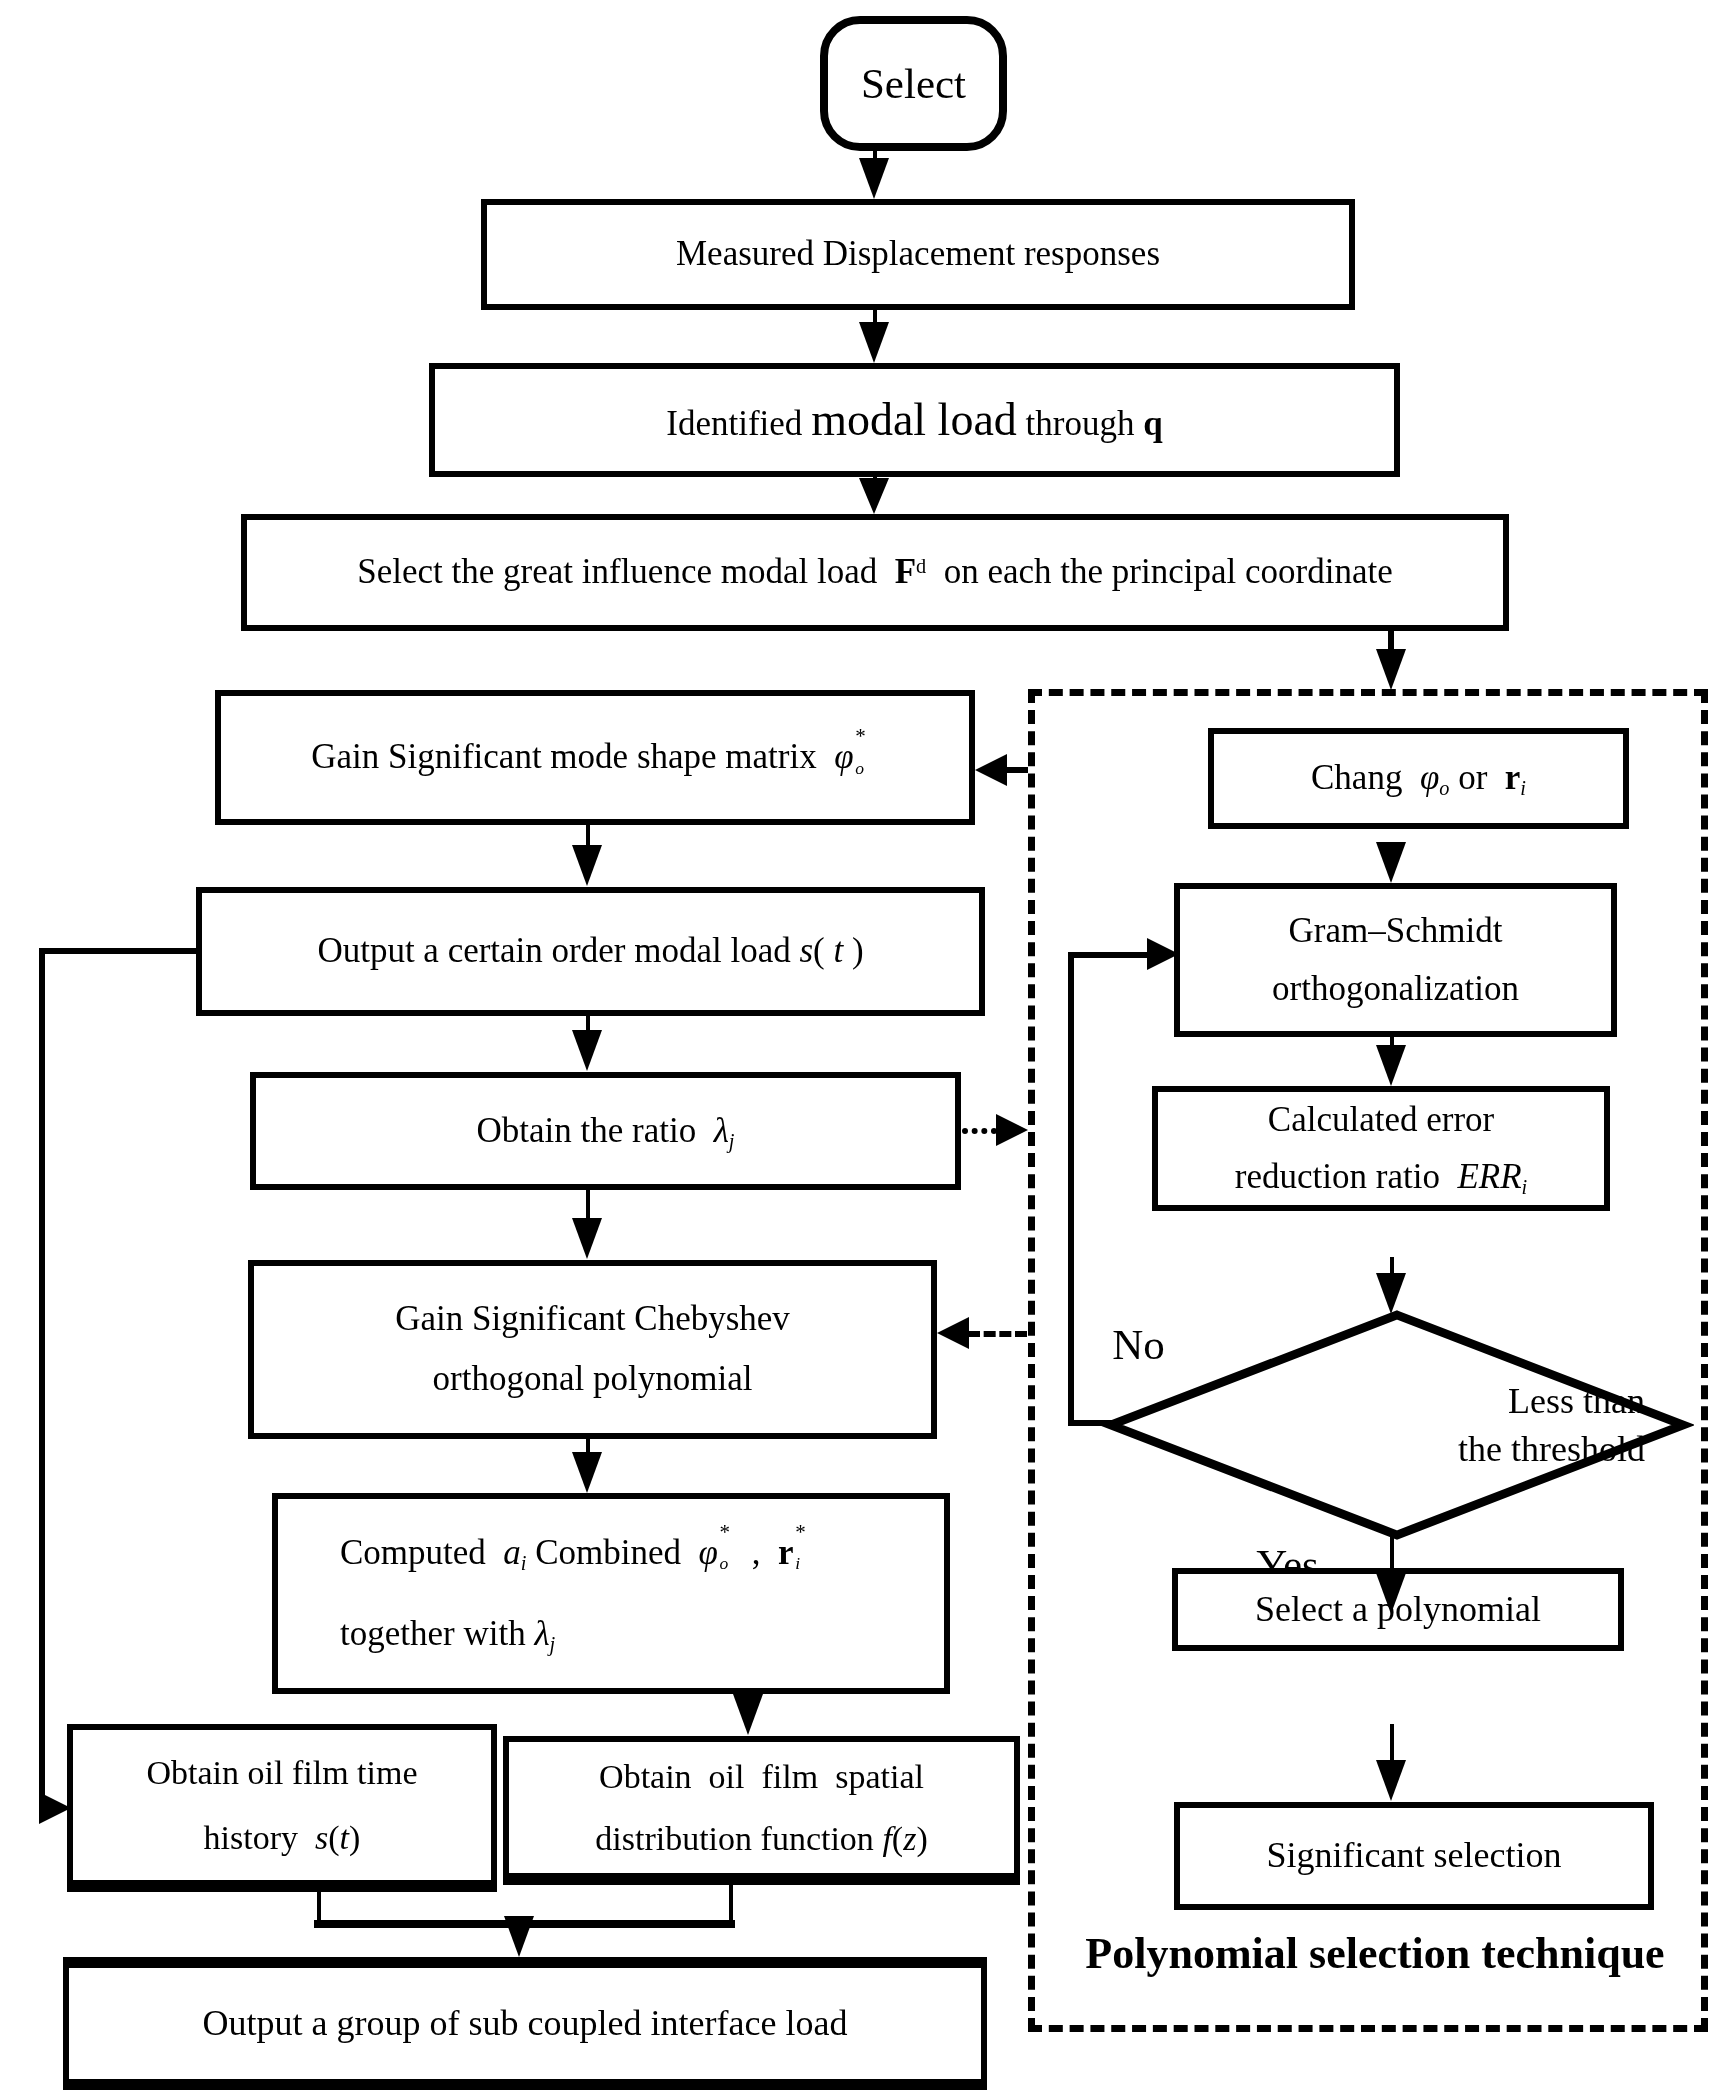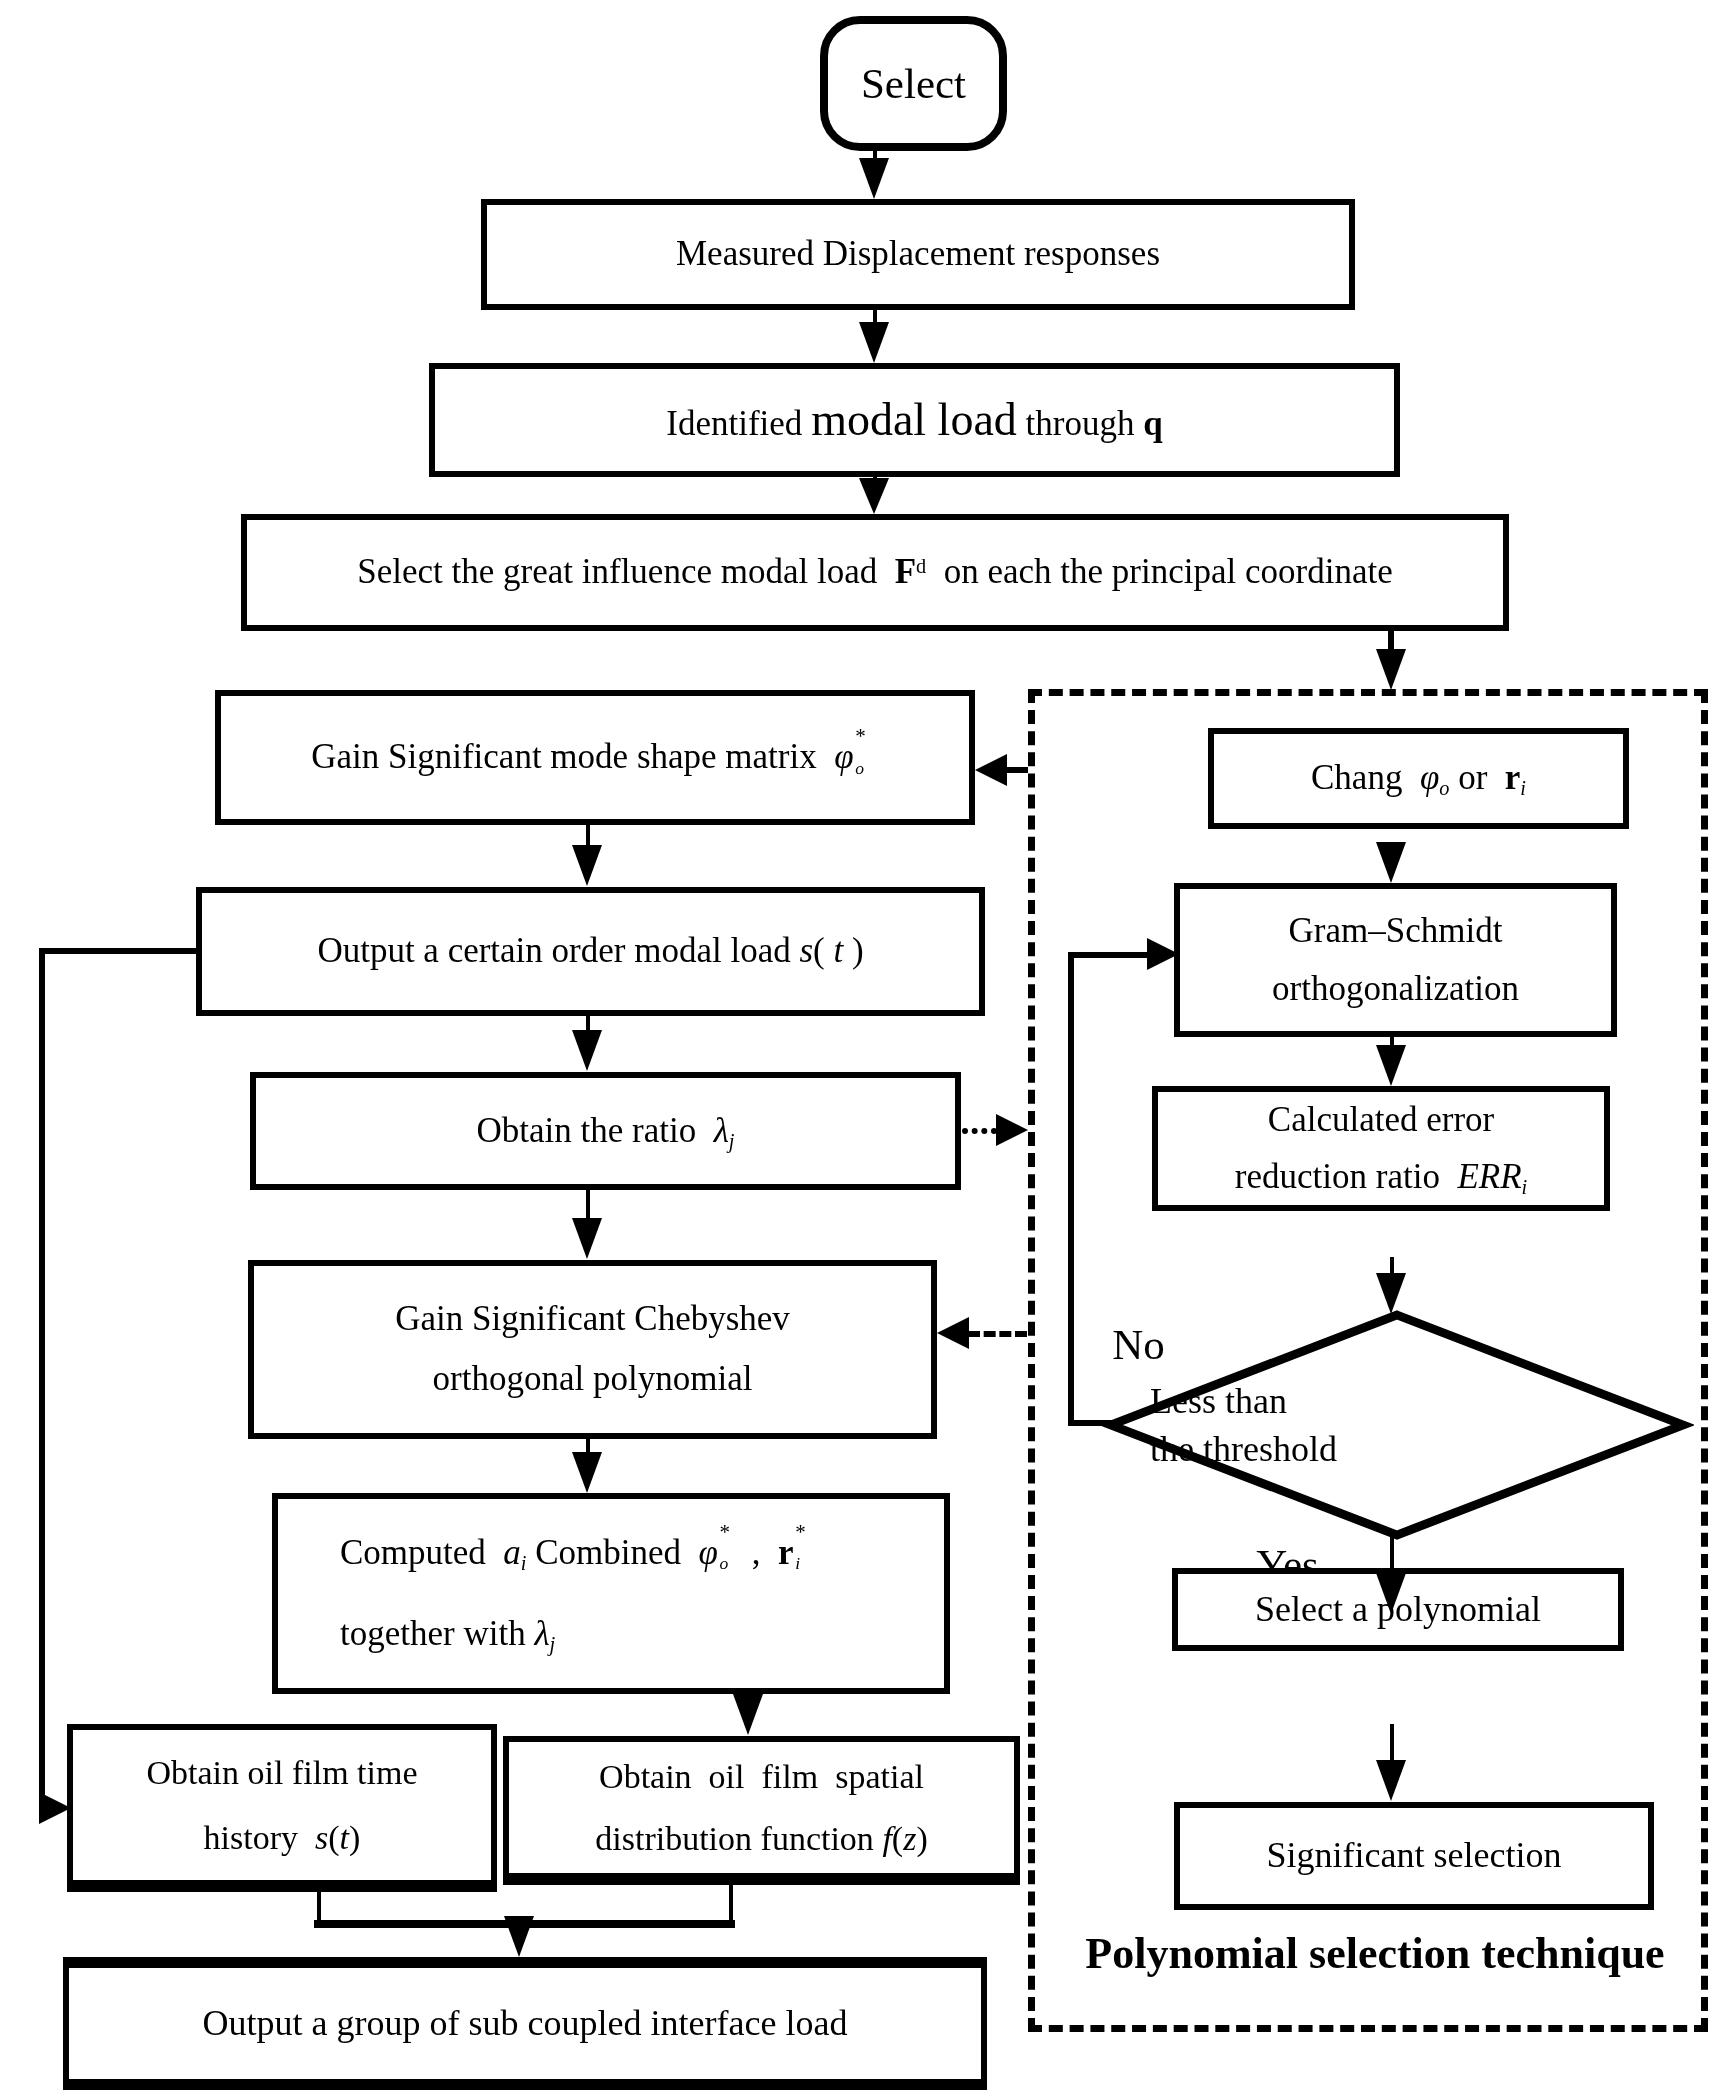--- a/index.html
+++ b/index.html
@@ -27,21 +27,21 @@
   .hdot{height:0;border-top:6.6px dotted #000;}
   .head{width:0;height:0;}
   .head.down{border-left:15.4px solid transparent;border-right:15.4px solid transparent;border-top:41px solid #000;}
   .head.down.short{border-top-width:36px;}
   .head.right{border-top:16.5px solid transparent;border-bottom:16.5px solid transparent;border-left:32px solid #000;}
   .head.left{border-top:16.5px solid transparent;border-bottom:16.5px solid transparent;border-right:32px solid #000;}
   .dashedbox{position:absolute;box-sizing:border-box;border:7.2px dashed #000;background:transparent;}
   .floatlabel{position:absolute;font-size:43px;text-align:center;}
   .techlabel{position:absolute;font-size:44px;font-weight:bold;text-align:center;
              font-family:"Liberation Serif","DejaVu Serif",serif;}
-  .dtext{position:absolute;display:flex;flex-direction:column;gap:5.5px;align-items:flex-start;
+  .dtext{position:absolute;display:flex;flex-direction:column;gap:5.5px;align-items:flex-end;
          justify-content:center;text-align:center;font-size:36px;}
   svg{position:absolute;}
   #n-chebyshev{gap:19px;}
   #n-computed{align-items:flex-start;text-align:left;padding-left:62px;gap:40px;}
   #n-oil-time{gap:25px;font-size:34px;}
   #n-oil-spatial{gap:22px;font-size:34px;}
   #n-gram{gap:17.6px;}
   #n-err{gap:16.5px;}
   #n-output{font-size:36px;}
 </style>

